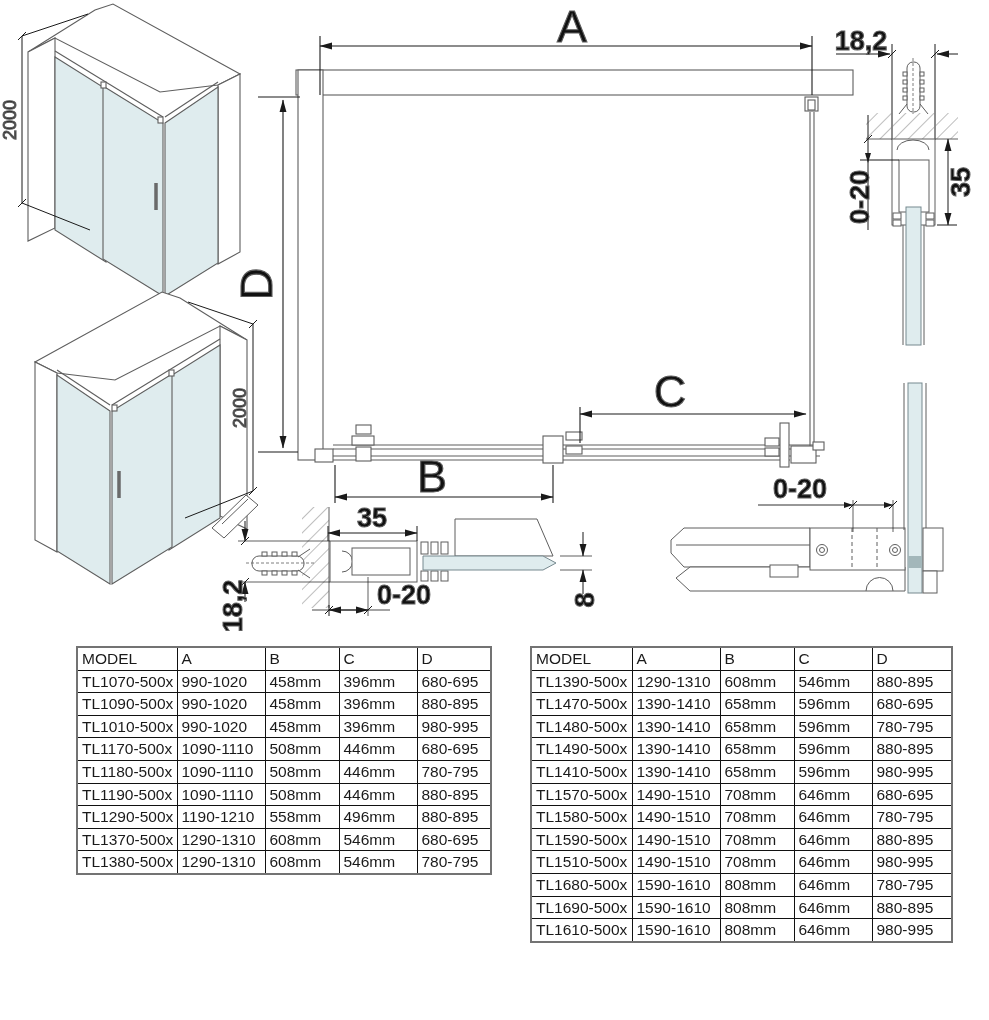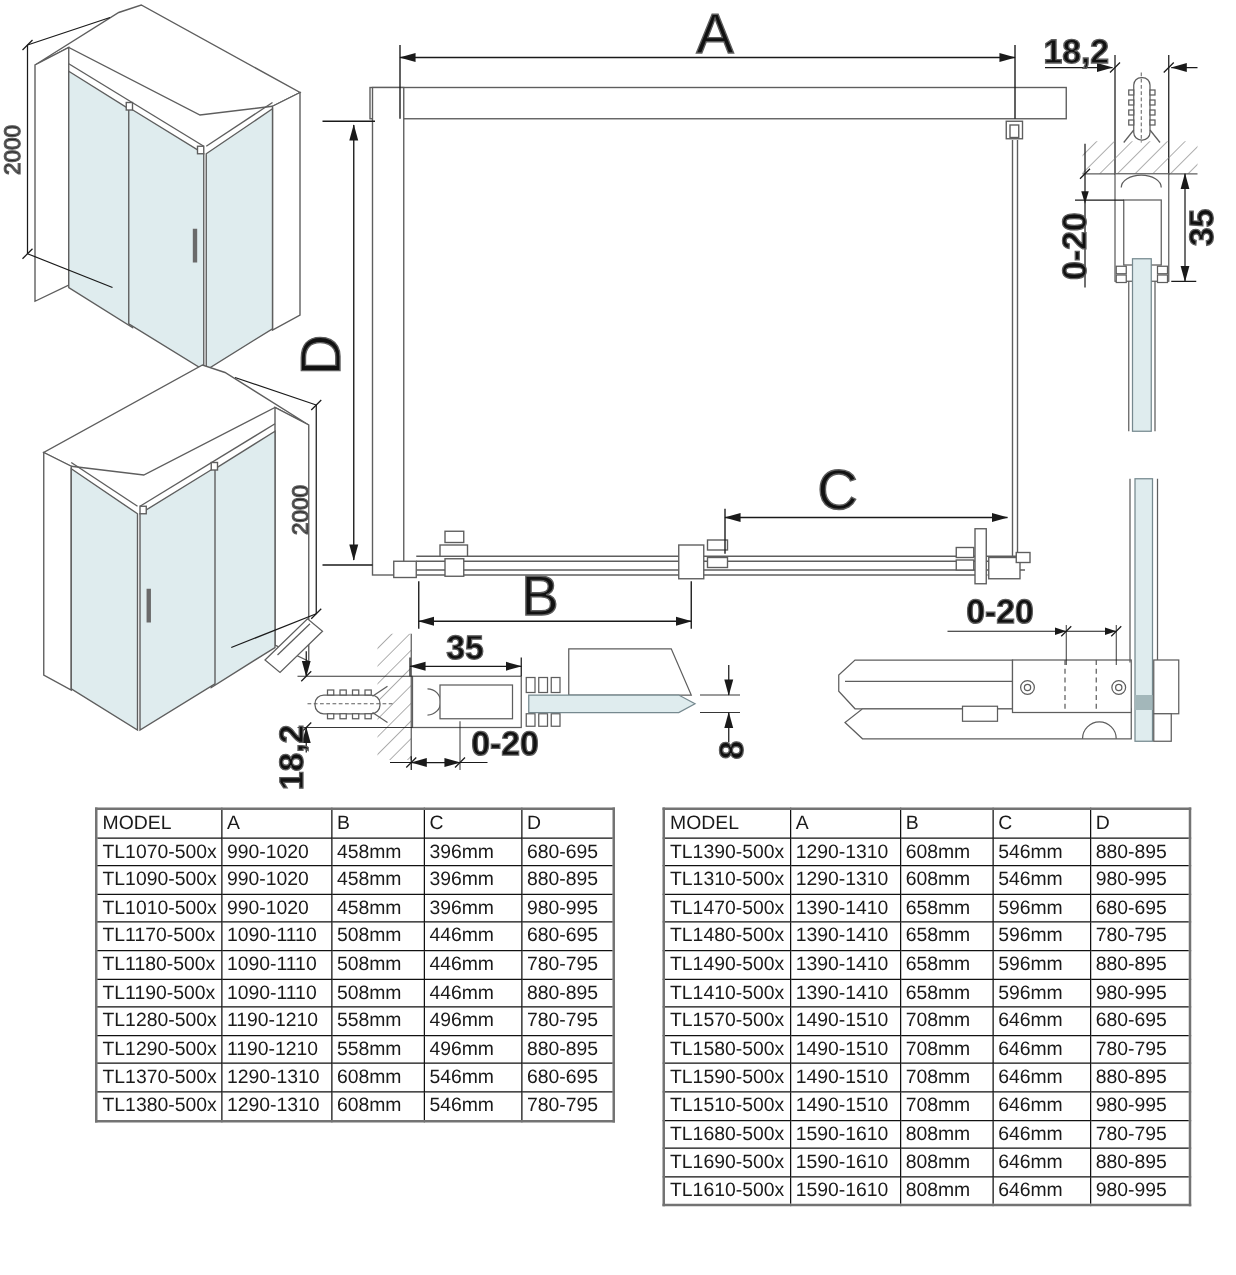--- a/index.html
+++ b/index.html
@@ -361,27 +361,20 @@
           <td>780-795</td>
         </tr>
         <tr>
           <td>TL1190-500x</td>
           <td>1090-1110</td>
           <td>508mm</td>
           <td>446mm</td>
           <td>880-895</td>
         </tr>
         <tr>
-          <td>TL1280-500x</td>
-          <td>1190-1210</td>
-          <td>558mm</td>
-          <td>496mm</td>
-          <td>780-795</td>
-        </tr>
-        <tr>
           <td>TL1290-500x</td>
           <td>1190-1210</td>
           <td>558mm</td>
           <td>496mm</td>
           <td>880-895</td>
         </tr>
         <tr>
           <td>TL1370-500x</td>
           <td>1290-1310</td>
           <td>608mm</td>
@@ -417,27 +410,20 @@
   </thead>
   <tbody>
         <tr>
           <td>TL1390-500x</td>
           <td>1290-1310</td>
           <td>608mm</td>
           <td>546mm</td>
           <td>880-895</td>
         </tr>
         <tr>
-          <td>TL1310-500x</td>
-          <td>1290-1310</td>
-          <td>608mm</td>
-          <td>546mm</td>
-          <td>980-995</td>
-        </tr>
-        <tr>
           <td>TL1470-500x</td>
           <td>1390-1410</td>
           <td>658mm</td>
           <td>596mm</td>
           <td>680-695</td>
         </tr>
         <tr>
           <td>TL1480-500x</td>
           <td>1390-1410</td>
           <td>658mm</td>

